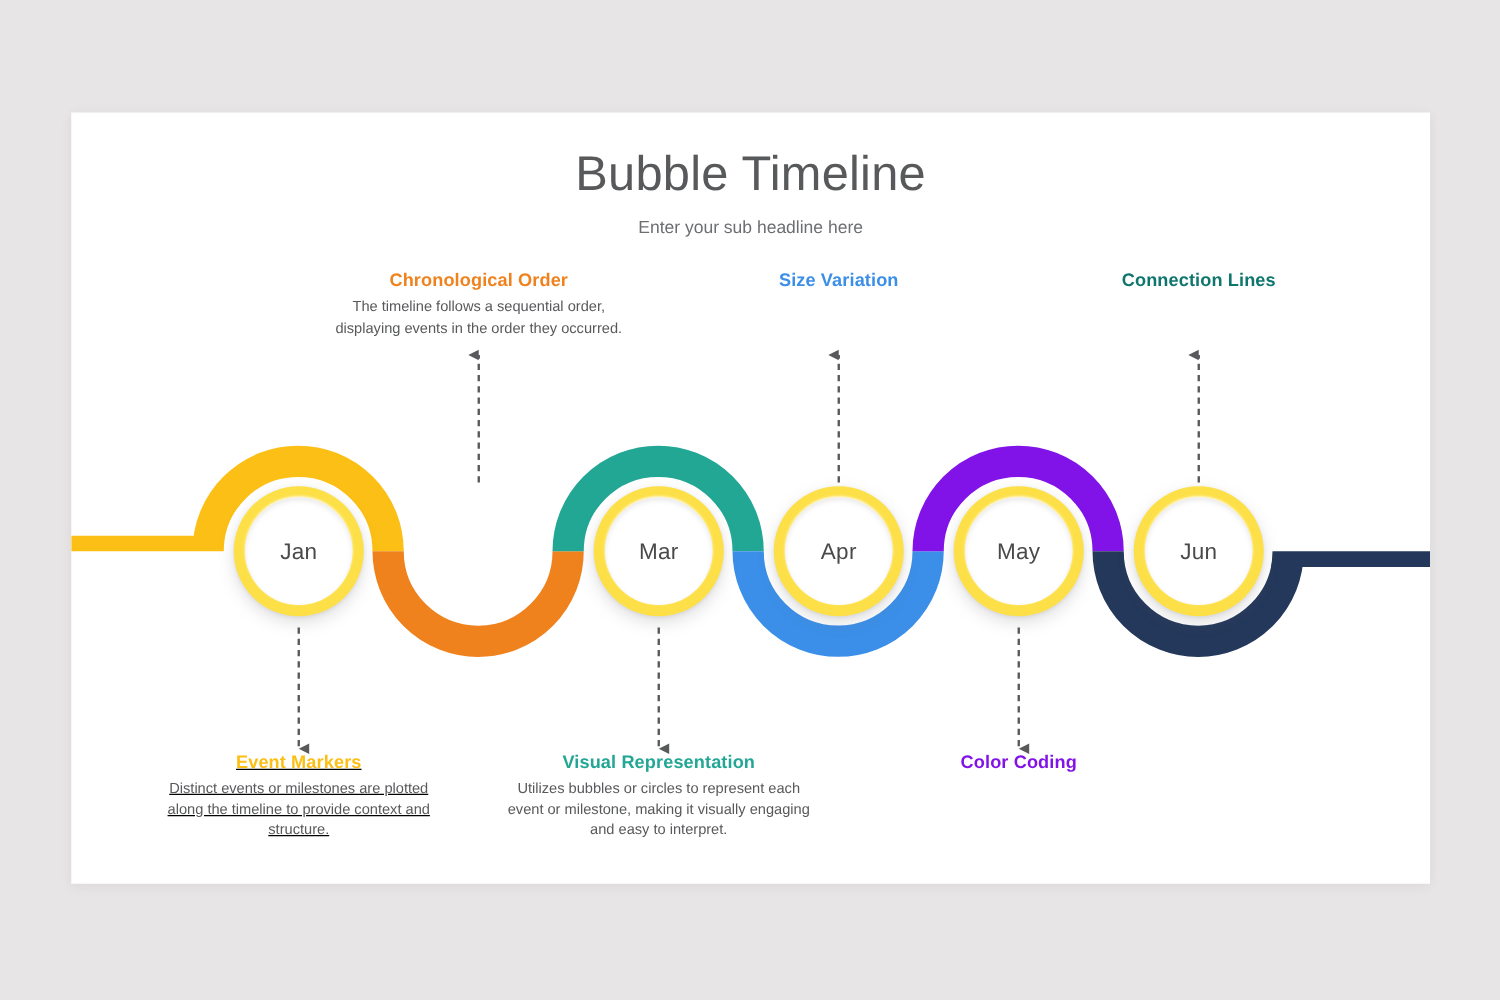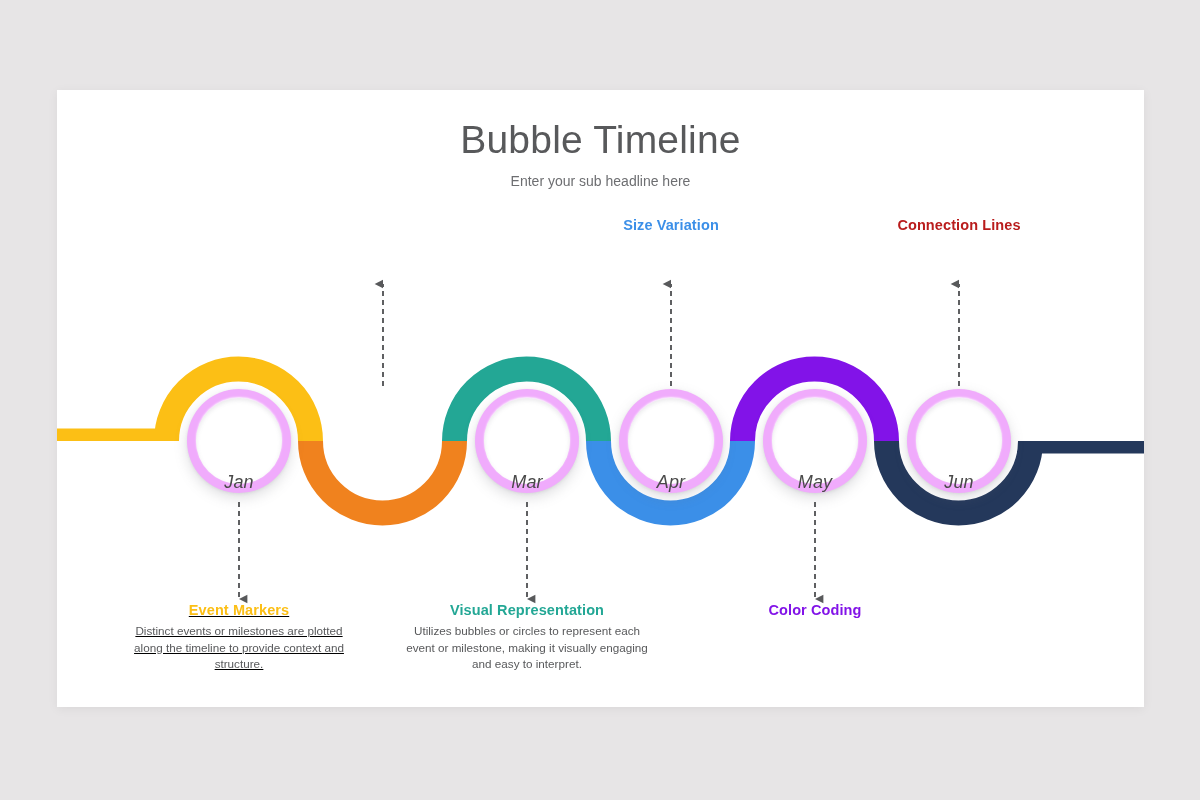--- a/index.html
+++ b/index.html
@@ -59,27 +59,26 @@
     width: 1087px;
     height: 617px;
     pointer-events: none;
   }
   
   .bubble {
     position: absolute;
     width: 104px;
     height: 104px;
     border-radius: 50%;
-    background: #f0abfc;
+    background: #fde047;
     box-shadow: 0 5px 13px rgba(110,110,120,0.22),
                 0 1px 3px rgba(110,110,120,0.13);
     display: flex;
-    align-items: flex-end;
+    align-items: center;
     justify-content: center;
-    font-style: italic;
   }
   .bubble-ring {
     position: absolute;
     left: 9px;
     top: 9px;
     width: 86px;
     height: 86px;
     border-radius: 50%;
     background: #ffffff;
     box-shadow: inset 0 2px 4px rgba(120,120,130,0.16),
@@ -190,27 +189,31 @@
     </div>
     <div class="bubble" style="left:562px; top:299px;">
       <div class="bubble-ring"></div>
       <span class="bubble-label">Apr</span>
     </div>
     <div class="bubble" style="left:850px; top:299px;">
       <div class="bubble-ring"></div>
       <span class="bubble-label">Jun</span>
     </div>
 
+    <div class="info-block" style="left:208px; top:127px; width:236px;">
+      <p class="info-title" style="color:#f0821e;">Chronological Order</p>
+      <p class="info-body">The timeline follows a sequential order, displaying events in the order they occurred.</p>
+    </div>
 
     <div class="info-block" style="left:492px; top:127px; width:244px;">
       <p class="info-title" style="color:#3b8fe8;">Size Variation</p>
     </div>
 
     <div class="info-block" style="left:780px; top:127px; width:244px;">
-      <p class="info-title" style="color:#b91c1c;">Connection Lines</p>
+      <p class="info-title" style="color:#0f766e;">Connection Lines</p>
     </div>
 
     <div class="info-block" style="left:64px; top:512px; width:236px;text-decoration:underline;">
       <p class="info-title" style="color:#fcbf15;">Event Markers</p>
       <p class="info-body">Distinct events or milestones are plotted along the timeline to provide context and structure.</p>
     </div>
 
     <div class="info-block" style="left:348px; top:512px; width:244px;">
       <p class="info-title" style="color:#23a795;">Visual Representation</p>
       <p class="info-body">Utilizes bubbles or circles to represent each event or milestone, making it visually engaging and easy to interpret.</p>

